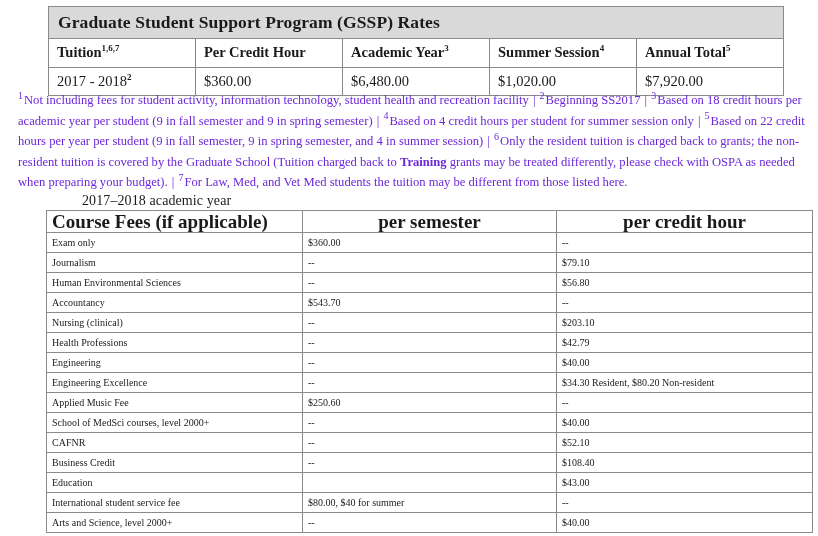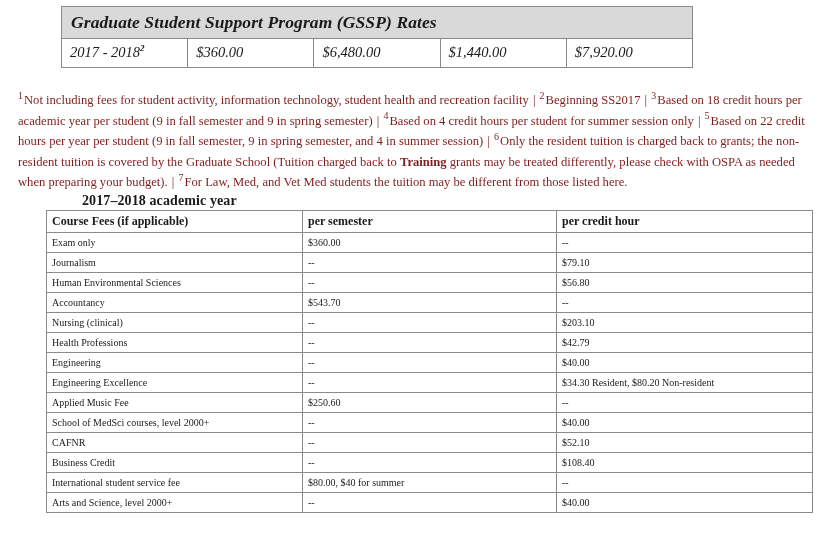--- a/index.html
+++ b/index.html
@@ -13,24 +13,23 @@
     background: #ffffff;
     font-family: "Liberation Serif", "DejaVu Serif", serif;
     color: #1a1a1a;
     overflow: hidden;
     position: relative;
   }
 
   
   .rates-wrap {
     position: absolute;
-    left: 61px;
+    left: 48px;
     top: 6px;
-    width: 632px;
-    font-style: italic;
+    width: 736px;
   }
   table.rates {
     border-collapse: collapse;
     width: 100%;
     table-layout: fixed;
     border: 1px solid #7a7a7a;
     background: #ffffff;
   }
   table.rates td, table.rates th {
     border: 1px solid #8a8a8a;
@@ -71,38 +70,38 @@
 
   
   .footnotes {
     position: absolute;
     left: 18px;
     top: 90px;
     width: 800px;
     font-size: 12.6px;
     line-height: 20.5px;
     text-align: left;
-    color: #7f1d1d;
+    color: #6d28d9;
   }
   .footnotes .fn {
     font-size: 10px;
     vertical-align: super;
     line-height: 0;
     padding-right: 1px;
   }
   .footnotes b { font-weight: bold; }
   .footnotes .sep { padding: 0 1px; }
 
   
   .fees-caption {
     position: absolute;
     left: 82px;
     top: 193px;
     font-size: 14px;
-    font-weight: bold;
+    font-weight: normal;
     letter-spacing: 0.1px;
   }
 
   
   .fees-wrap {
     position: absolute;
     left: 46px;
     top: 210px;
     width: 766px;
   }
@@ -117,45 +116,52 @@
     font-size: 10px;
     padding: 1px 5px 2px 5px;
     height: 16px;
     line-height: 15px;
     vertical-align: middle;
     white-space: nowrap;
     overflow: hidden;
   }
   table.fees tr.fees-head td {
     font-weight: bold;
-    font-size: 12px;
+    font-size: 19px;
     padding-top: 2px;
     padding-bottom: 3px;
   }
   table.fees tr.fees-head td.c0 { text-align: left; }
   table.fees tr.fees-head td.c1,
-  table.fees tr.fees-head td.c2 { }
+  table.fees tr.fees-head td.c2 { text-align: center; }
   .col-name  { width: 256px; }
   .col-sem   { width: 254px; }
   .col-cred  { width: 256px; }
 </style>
 </head>
 <body>
 
 <div class="rates-wrap">
   <table class="rates">
     <tbody>
       <tr class="title-row">
         <td colspan="5">Graduate Student Support Program (GSSP) Rates</td>
       </tr>
+      <tr class="head-row">
+        <td style="width:157px"><span>Tuition</span><sup>1,6,7</sup></td>
+        <td style="width:152px">Per Credit Hour</td>
+        <td style="width:151px"><span>Academic Year</span><sup>3</sup></td>
+        <td style="width:154px"><span>Summer Session</span><sup>4</sup></td>
+        <td><span>Annual Total</span><sup>5</sup></td>
+      </tr>
       <tr class="data-row">
         <td><span>2017 - 2018</span><sup>2</sup></td>
         <td>$360.00</td>
         <td>$6,480.00</td>
-        <td>$1,440.00</td>
+        <td>$1,020.00</td>
         <td>$7,920.00</td>
       </tr>
     </tbody>
   </table>
 </div>
 
 <div class="footnotes">
   <span class="fn">1</span><span>Not including fees for student activity, information technology, student health and recreation facility</span>
   <span class="sep">|</span>
   <span class="fn">2</span><span>Beginning SS2017</span>
@@ -240,20 +246,25 @@
           <td>CAFNR</td>
           <td>--</td>
           <td>$52.10</td>
         </tr>
         <tr>
           <td>Business Credit</td>
           <td>--</td>
           <td>$108.40</td>
         </tr>
         <tr>
+          <td>Education</td>
+          <td></td>
+          <td>$43.00</td>
+        </tr>
+        <tr>
           <td>International student service fee</td>
           <td>$80.00, $40 for summer</td>
           <td>--</td>
         </tr>
         <tr>
           <td>Arts and Science, level 2000+</td>
           <td>--</td>
           <td>$40.00</td>
         </tr>
       </tbody>

